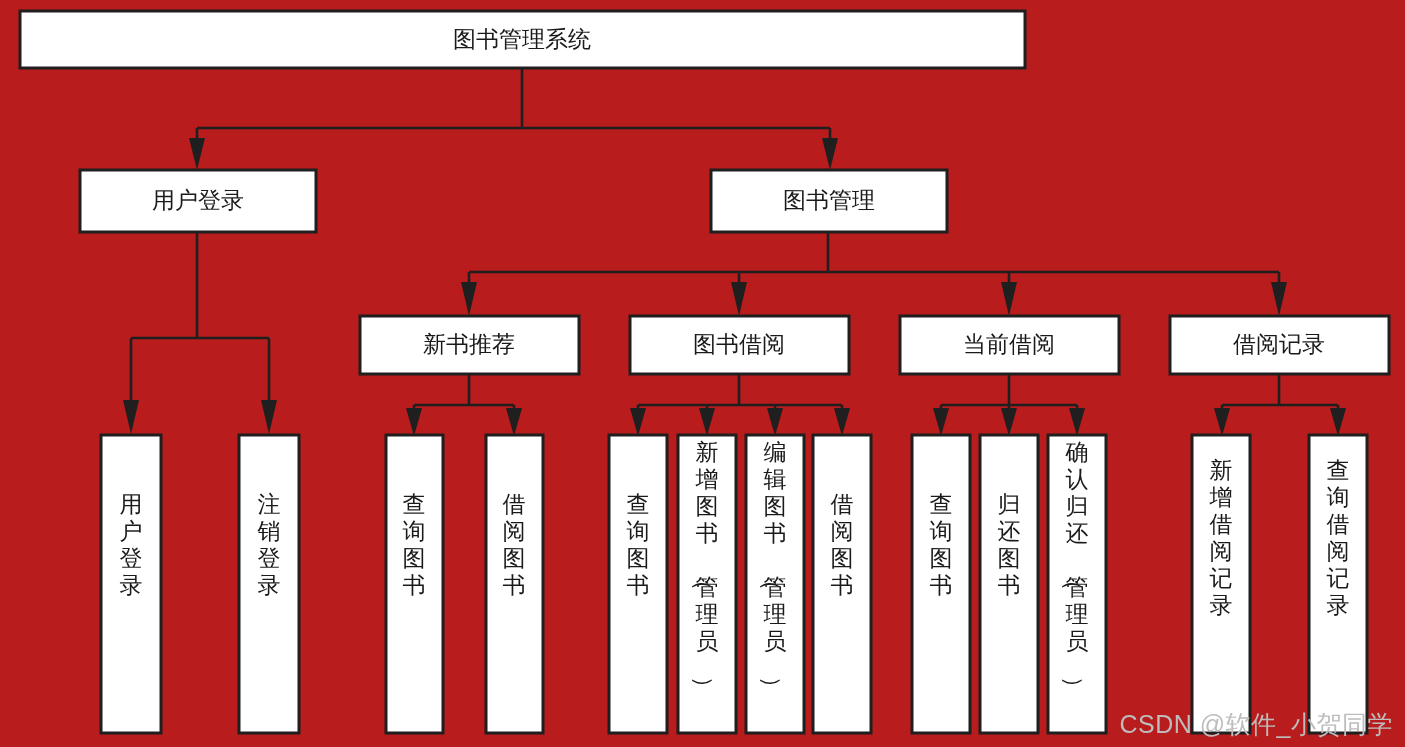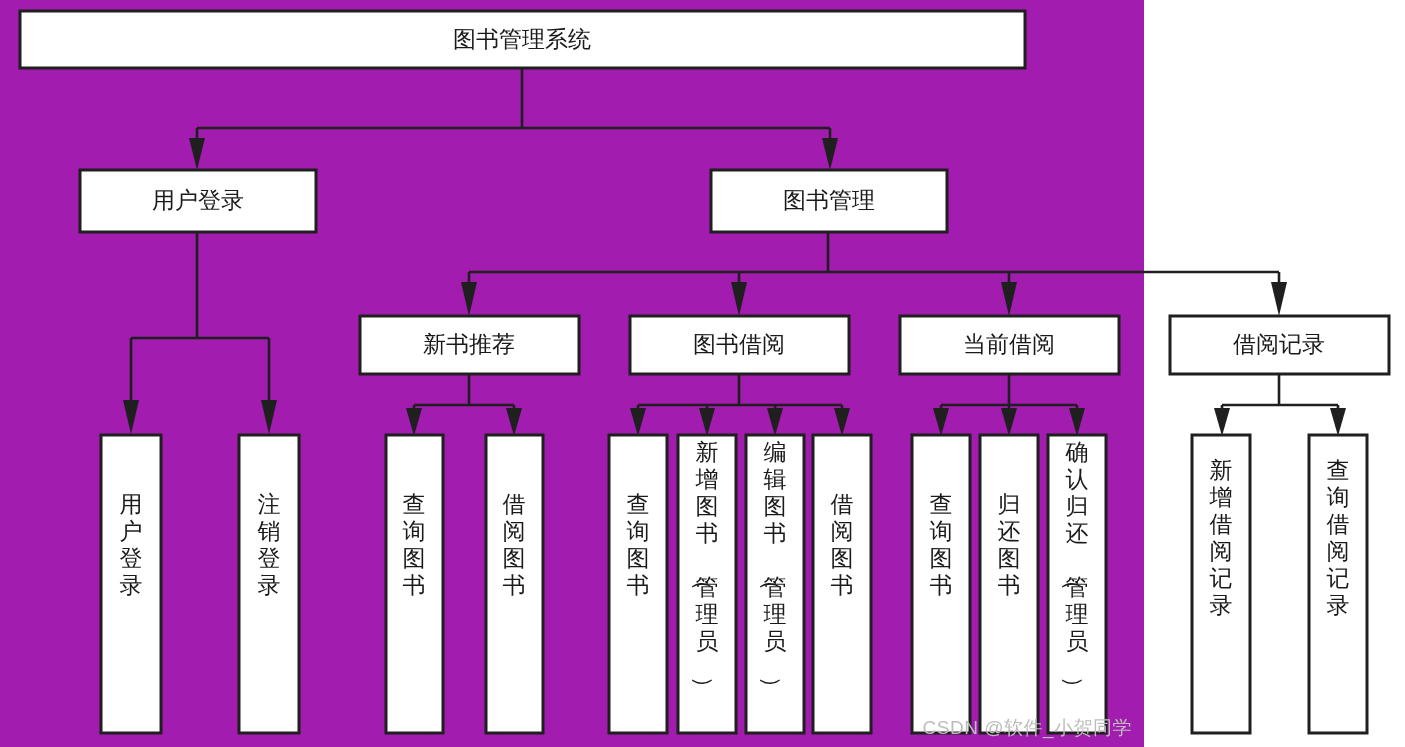--- a/index.html
+++ b/index.html
@@ -8,23 +8,23 @@
     background: #ffffff;
   }
   body {
     width: 1405px;
     height: 747px;
     font-family: "Liberation Sans", sans-serif;
     overflow: hidden;
   }
   #diagram-root {
     position: relative;
-    width: 1144px;
+    width: 1405px;
     height: 747px;
-    background: #a21caf;
+    background: #b91c1c;
   }
   svg#flow-svg {
     position: absolute;
     left: 0;
     top: 0;
     width: 1405px;
     height: 747px;
     display: block;
   }
   .node-rect {
@@ -53,21 +53,21 @@
     font-family: "Liberation Sans", sans-serif;
     font-size: 23px;
     fill: #1a1a1a;
     text-anchor: middle;
   }
   .watermark {
     position: absolute;
     right: 12px;
     bottom: 6px;
     font-family: "Liberation Sans", sans-serif;
-    font-size: 19px;
+    font-size: 25px;
     color: #bdbdbd;
     letter-spacing: 0.5px;
     white-space: nowrap;
     user-select: none;
   }
 </style>
 </head>
 <body>
 
 <div id="diagram-root">

